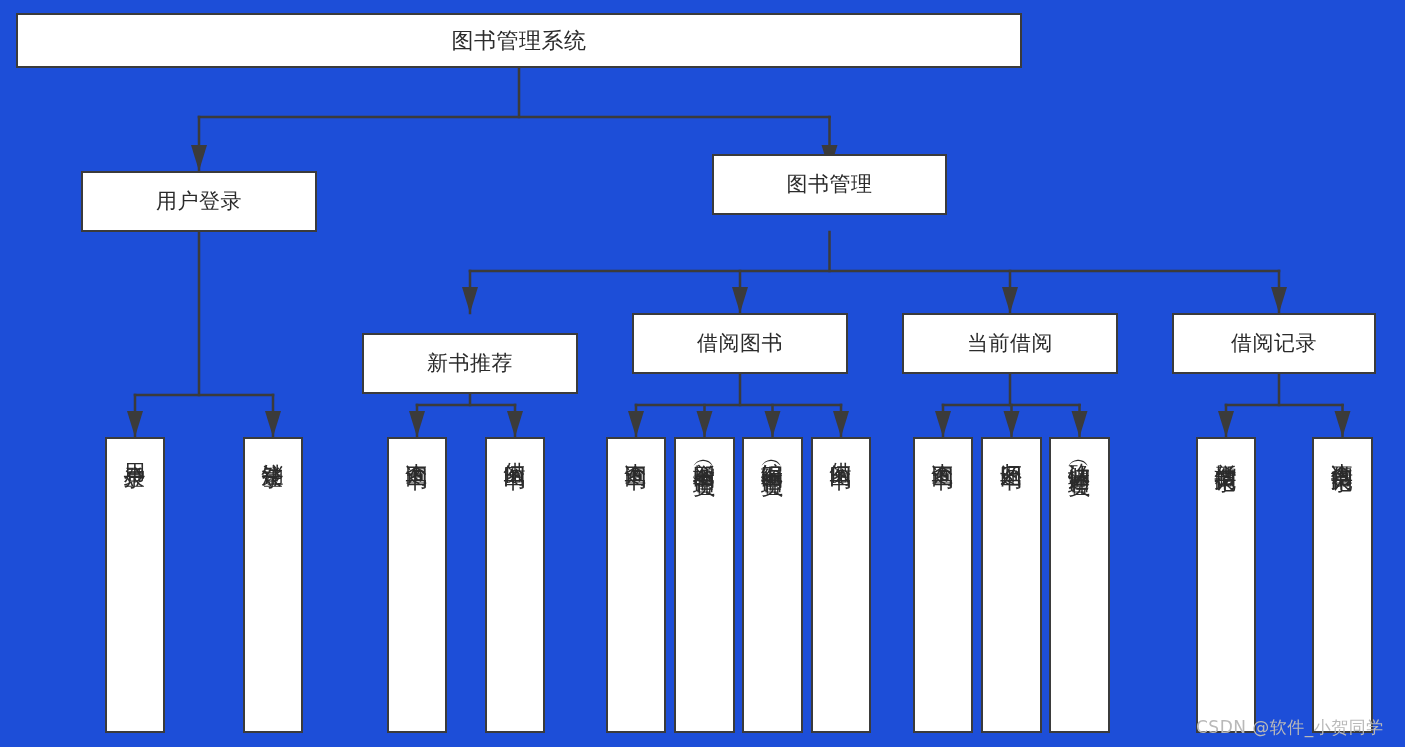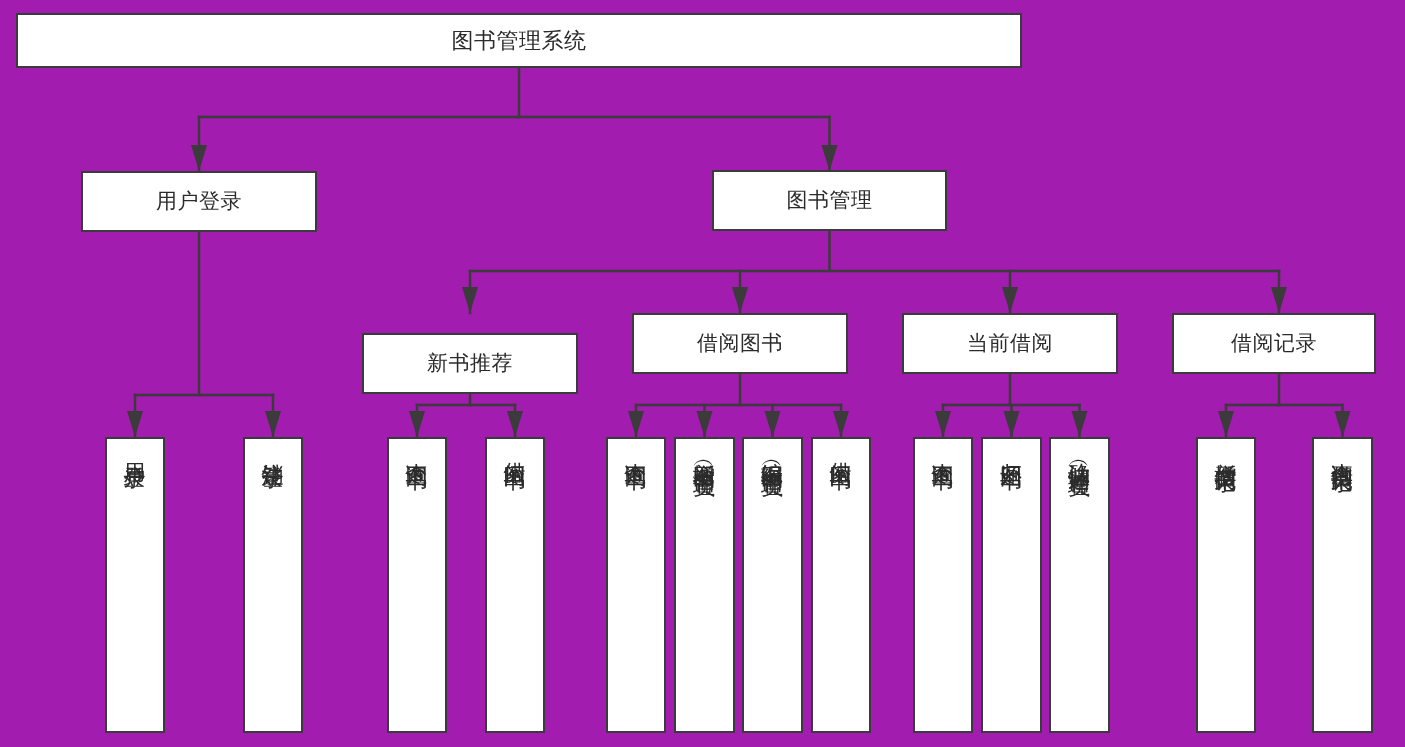--- a/index.html
+++ b/index.html
@@ -8,21 +8,21 @@
     padding: 0;
     background: #ffffff;
   }
   body {
     font-family: "DejaVu Sans", "Liberation Sans", sans-serif;
   }
   #diagram-root {
     position: relative;
     width: 1405px;
     height: 747px;
-    background: #a21caf;
+    background: #1d4ed8;
     overflow: hidden;
   }
   #edge-layer {
     position: absolute;
     left: 0;
     top: 0;
     width: 1405px;
     height: 747px;
     pointer-events: none;
   }
@@ -132,21 +132,21 @@
       <polygon points="1334.5,411 1350.5,411 1342.5,437" fill="#3b3b3b"></polygon>
     </svg>
 
   <div id="node-layer">
       <div class="node horiz root" style="left: 16px; top: 13px; width: 1006px; height: 55px;">
         <span class="node-label">图书管理系统</span>
       </div>
       <div class="node horiz" style="left: 81px; top: 171px; width: 236px; height: 61px;">
         <span class="node-label">用户登录</span>
       </div>
-      <div class="node horiz" style="left: 712px; top: 170px; width: 235px; height: 61px;">
+      <div class="node horiz" style="left: 712px; top: 154px; width: 235px; height: 61px;">
         <span class="node-label">图书管理</span>
       </div>
       <div class="node horiz" style="left: 362px; top: 313px; width: 216px; height: 61px; margin-top: 20px;">
         <span class="node-label">新书推荐</span>
       </div>
       <div class="node horiz" style="left: 632px; top: 313px; width: 216px; height: 61px;">
         <span class="node-label">借阅图书</span>
       </div>
       <div class="node horiz" style="left: 902px; top: 313px; width: 216px; height: 61px; align-items: center;">
         <span class="node-label">当前借阅</span>
@@ -188,13 +188,14 @@
         <span class="node-label">确认归还（管理员）</span>
       </div>
       <div class="node vert" style="left: 1196px; top: 437px; width: 60px; height: 296px;">
         <span class="node-label">新增借阅记录</span>
       </div>
       <div class="node vert" style="left: 1312px; top: 437px; width: 61px; height: 296px;">
         <span class="node-label">查询借阅记录</span>
       </div>
     </div>
 
+  <div class="watermark" style="left:1196px; top:716px;">CSDN @软件_小贺同学</div>
 </div>
 
 </body></html>

